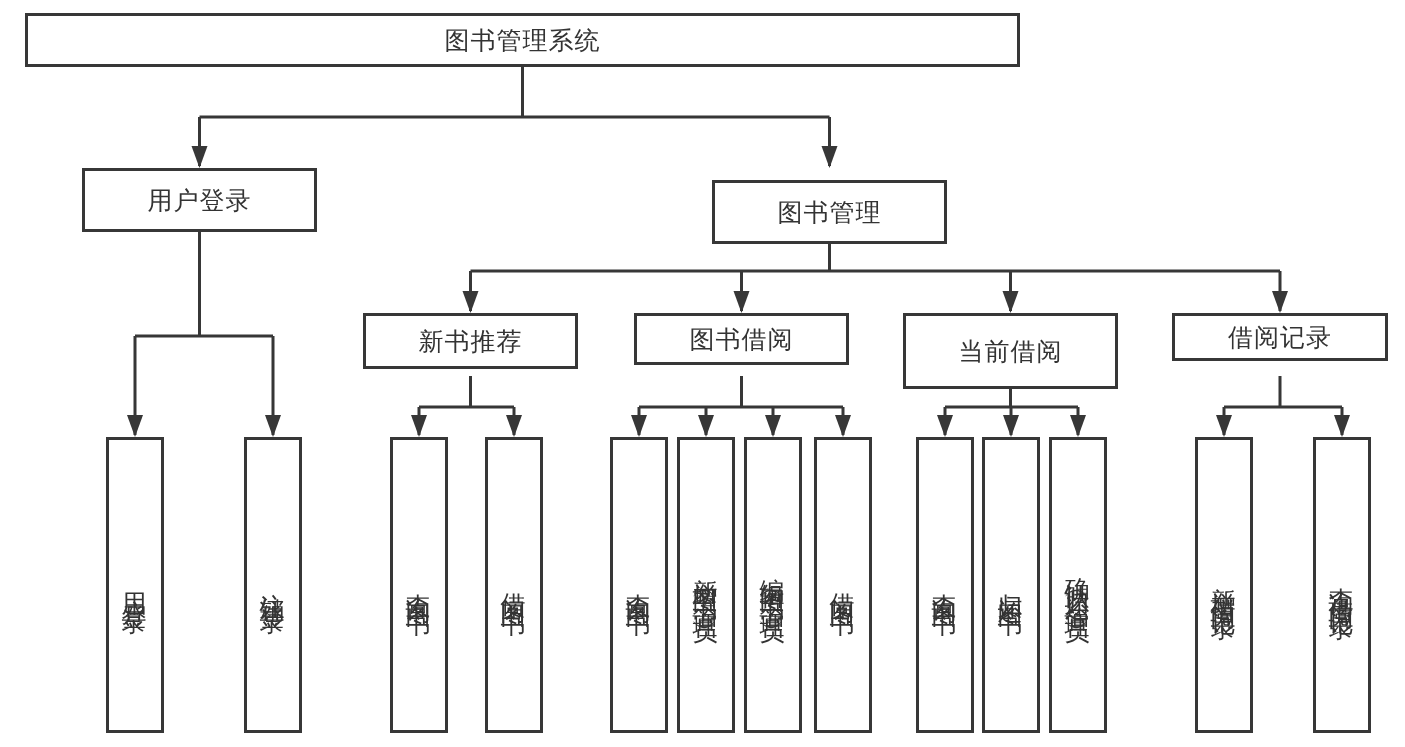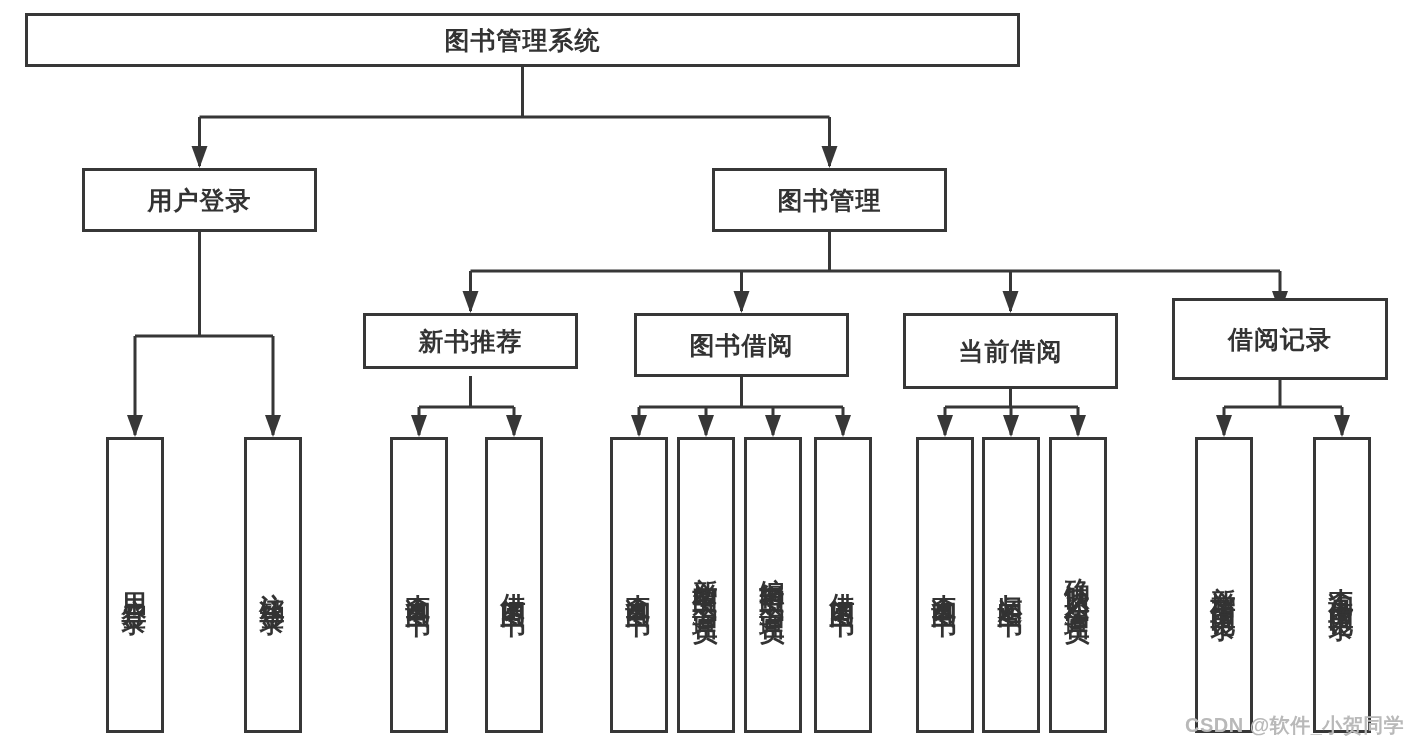--- a/index.html
+++ b/index.html
@@ -12,21 +12,20 @@
     margin: 0;
     padding: 0;
     font-family: "Liberation Sans", sans-serif;
   }
   .canvas {
     position: relative;
     width: 1405px;
     height: 747px;
     background: var(--background, #ffffff);
     overflow: hidden;
-    font-weight: bold;
   }
   .connector {
     position: absolute;
     left: 0; top: 0;
     width: 1405px;
     height: 747px;
   }
   .connector path {
     stroke: var(--line, #373737);
     stroke-width: 3;
@@ -117,26 +116,26 @@
     <polygon points="1078,437 1070,415 1086,415"></polygon>
 
     <path d="M1280 376 V407 M1224 407 H1342 M1224 407 V435 M1342 407 V435"></path>
     <polygon points="1224,437 1216,415 1232,415"></polygon>
     <polygon points="1342,437 1334,415 1350,415"></polygon>
   </svg>
 
   <div class="node" style="left:25px;top:13px;width:995px;height:54px">图书管理系统</div>
 
   <div class="node" style="left:82px;top:168px;width:235px;height:64px">用户登录</div>
-  <div class="node" style="left:712px;top:168px;width:235px;height:64px">图书管理</div>
+  <div class="node" style="left:712px;top:180px;width:235px;height:64px">图书管理</div>
 
   <div class="node" style="left:363px;top:313px;width:215px;height:56px">新书推荐</div>
-  <div class="node" style="left:634px;top:313px;width:215px;height:64px">图书借阅</div>
+  <div class="node" style="left:634px;top:313px;width:215px;height:52px">图书借阅</div>
   <div class="node" style="left:903px;top:313px;width:215px;height:76px">当前借阅</div>
-  <div class="node" style="left:1172px;top:298px;width:216px;height:82px">借阅记录</div>
+  <div class="node" style="left:1172px;top:313px;width:216px;height:48px">借阅记录</div>
 
   <div class="leaf" style="left:106px">
     <span class="vtext">用户登录</span>
   </div>
   <div class="leaf" style="left:244px">
     <span class="vtext">注销登录</span>
   </div>
 
   <div class="leaf" style="left:390px">
     <span class="vtext">查询图书</span>
@@ -168,15 +167,14 @@
     <span class="vtext">确认归还（管理员）</span>
   </div>
 
   <div class="leaf" style="left:1195px">
     <span class="vtext">新增借阅记录</span>
   </div>
   <div class="leaf" style="left:1313px">
     <span class="vtext">查询借阅记录</span>
   </div>
 
-  <div class="watermark">CSDN @软件_小贺同学</div>
 
 </div>
 
 </body></html>

